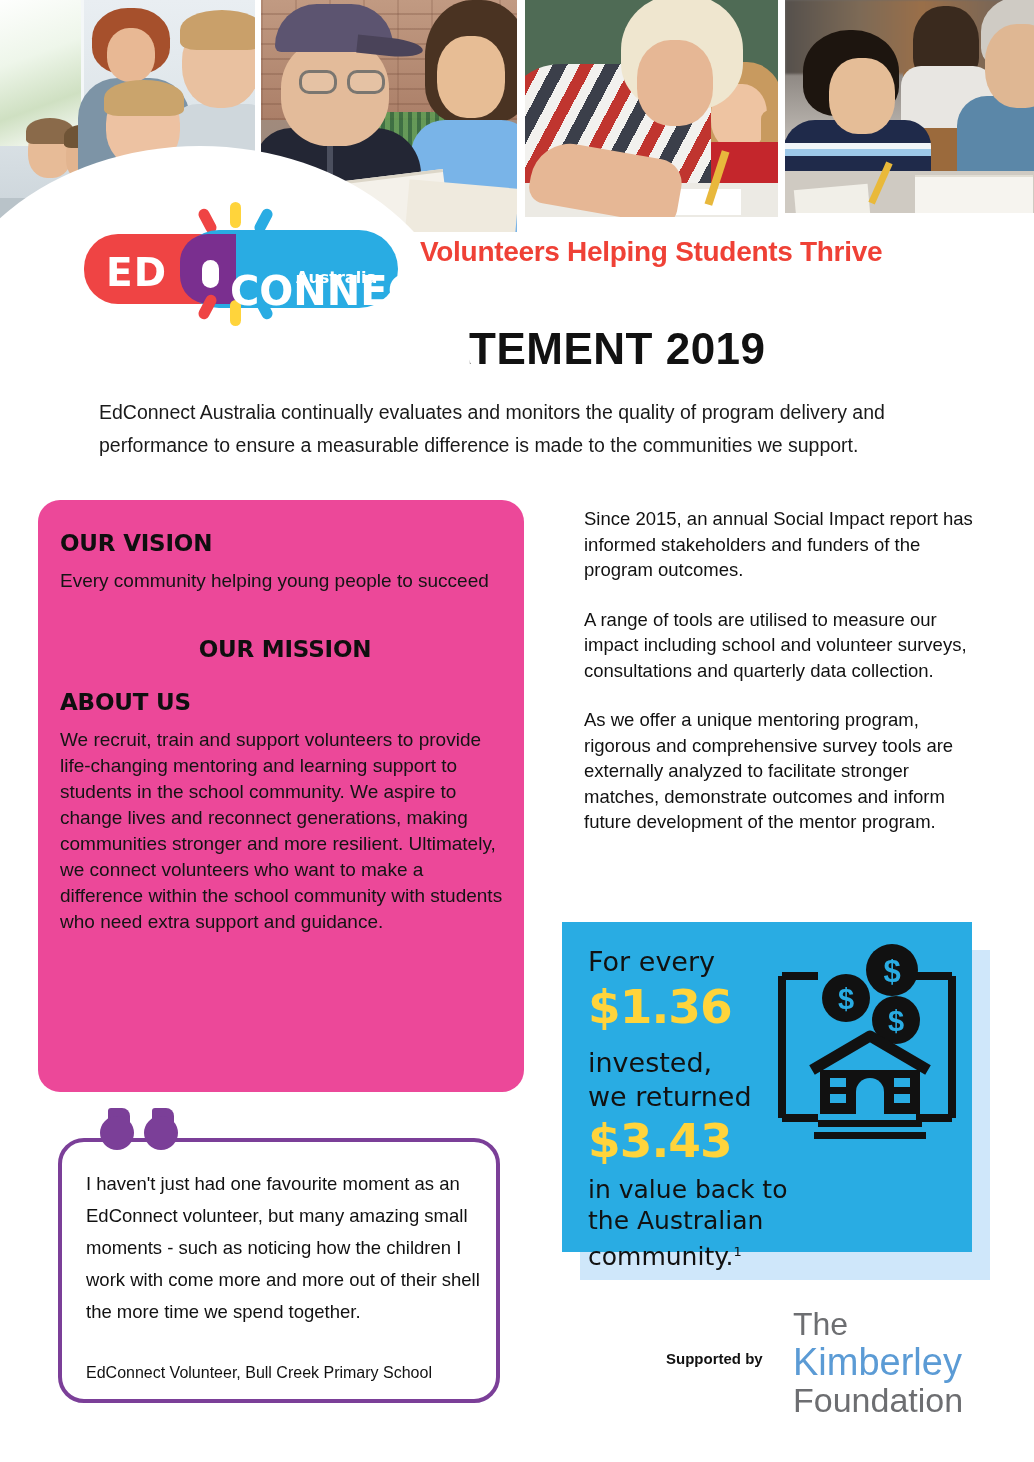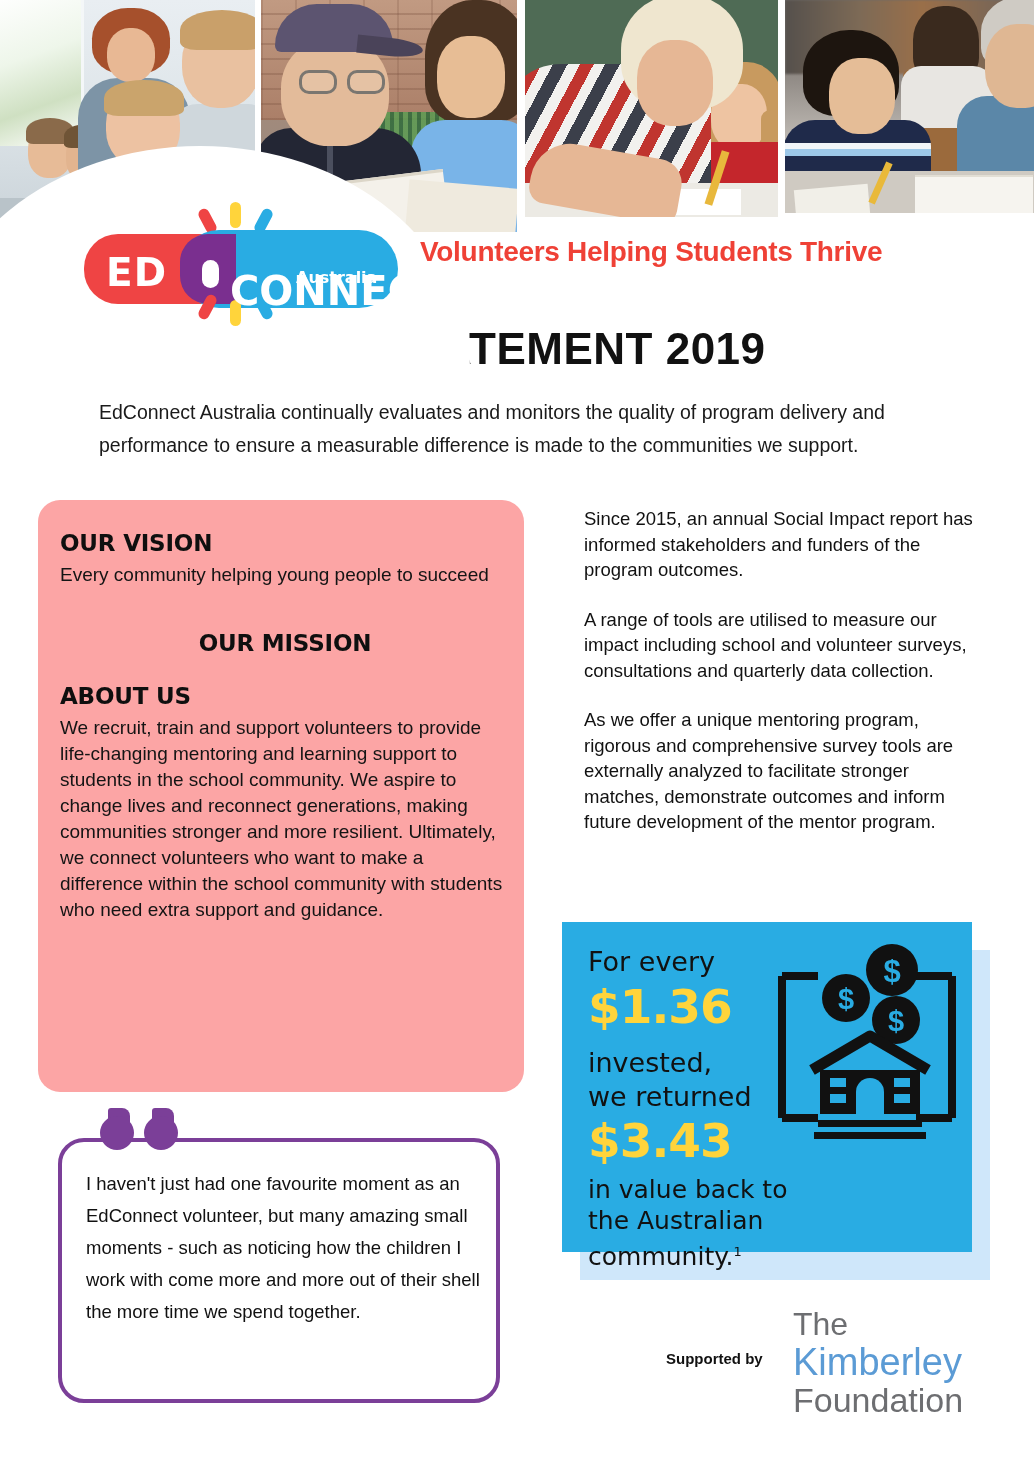--- a/index.html
+++ b/index.html
@@ -183,25 +183,25 @@
       color:#ef4136; letter-spacing:-0.3px; z-index:9; }
 
   
   .main-title { position:absolute; left:205px; top:324px; font-size:44px; font-weight:bold;
       color:#111; letter-spacing:0.5px; }
   .intro { position:absolute; left:99px; top:396px; width:866px; font-size:19.5px;
       line-height:33px; color:#1a1a1a; }
 
   
   .cream { position:absolute; left:38px; top:500px; width:486px; height:592px;
-      background:#fca5a5; border-radius:22px; }
+      background:#ec4899; border-radius:22px; }
   .cream-inner { position:absolute; left:22px; top:30px; width:450px; }
   .sec-h { font-size:23px; font-weight:bold; color:#0f0f0f; letter-spacing:-0.2px;
       font-family:"DejaVu Sans", sans-serif; }
-  .sec-b { font-size:19px; line-height:26px; color:#141414; margin-top:6px; }
+  .sec-b { font-size:19px; line-height:26px; color:#141414; margin-top:12px; }
   .sec + .sec { margin-top: 27px; }
 
   
   .rcol { position:absolute; left:584px; top:506px; width:390px; }
   .rcol p { font-size:18.5px; line-height:25.5px; color:#111; }
   .rcol p + p { margin-top: 24px; }
 
   
   .roi-shadow { position:absolute; left:580px; top:950px; width:410px; height:330px;
       background:#cfe7fa; }
@@ -413,20 +413,21 @@
       <div class="qm" style="left:0;">
           <div class="tail"></div>
           <div class="ball"></div>
         </div>
       <div class="qm" style="left:44px;">
           <div class="tail"></div>
           <div class="ball"></div>
         </div>
     </div>
     <div class="quote-body">I haven't just had one favourite moment as an EdConnect volunteer, but many amazing small moments - such as noticing how the children I work with come more and more out of their shell the more time we spend together.</div>
+    <div class="quote-attr">EdConnect Volunteer, Bull Creek Primary School</div>
   </div>
 
   <div class="supported">Supported by</div>
   <div class="kimberley">
     <div class="k-the">The</div>
     <div class="k-name">Kimberley</div>
     <div class="k-found">Foundation</div>
   </div>
 
 </div>

